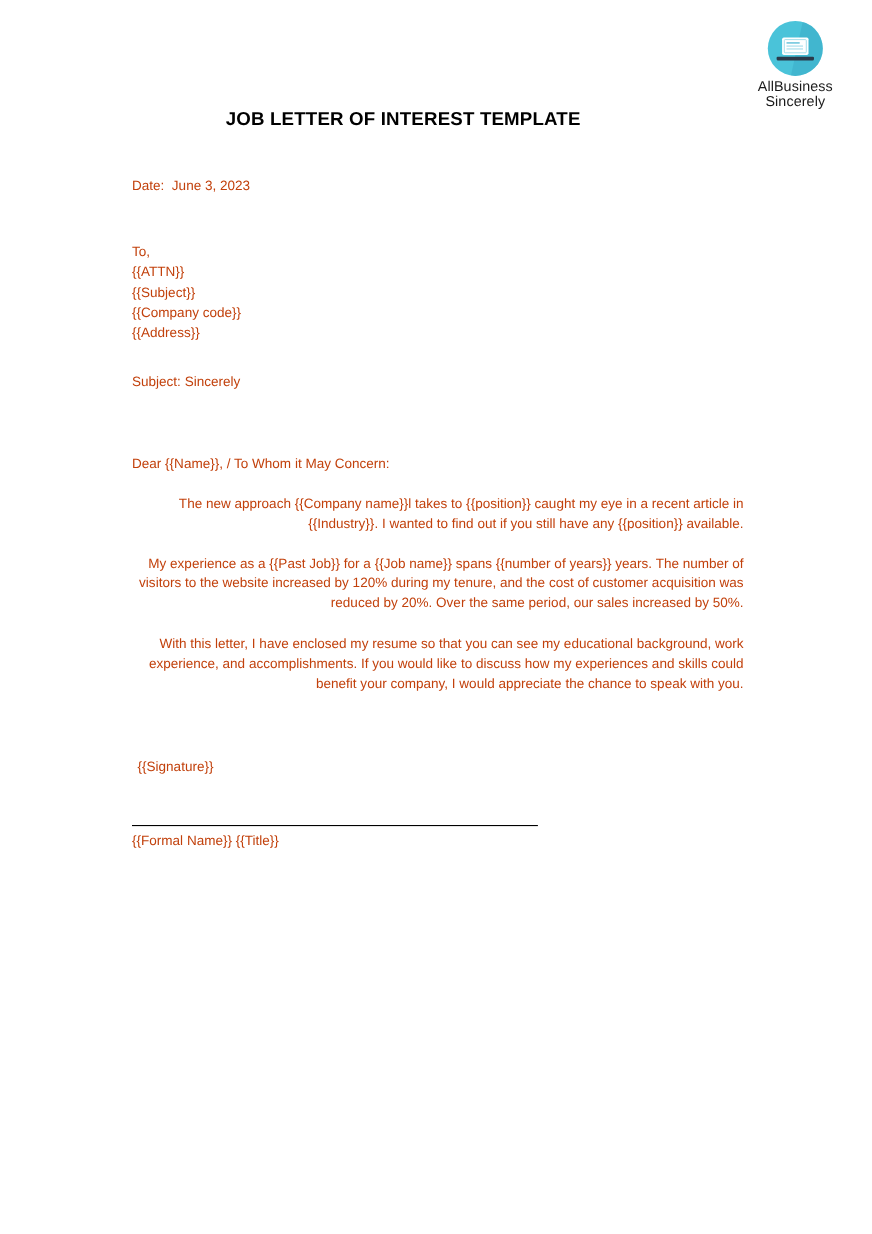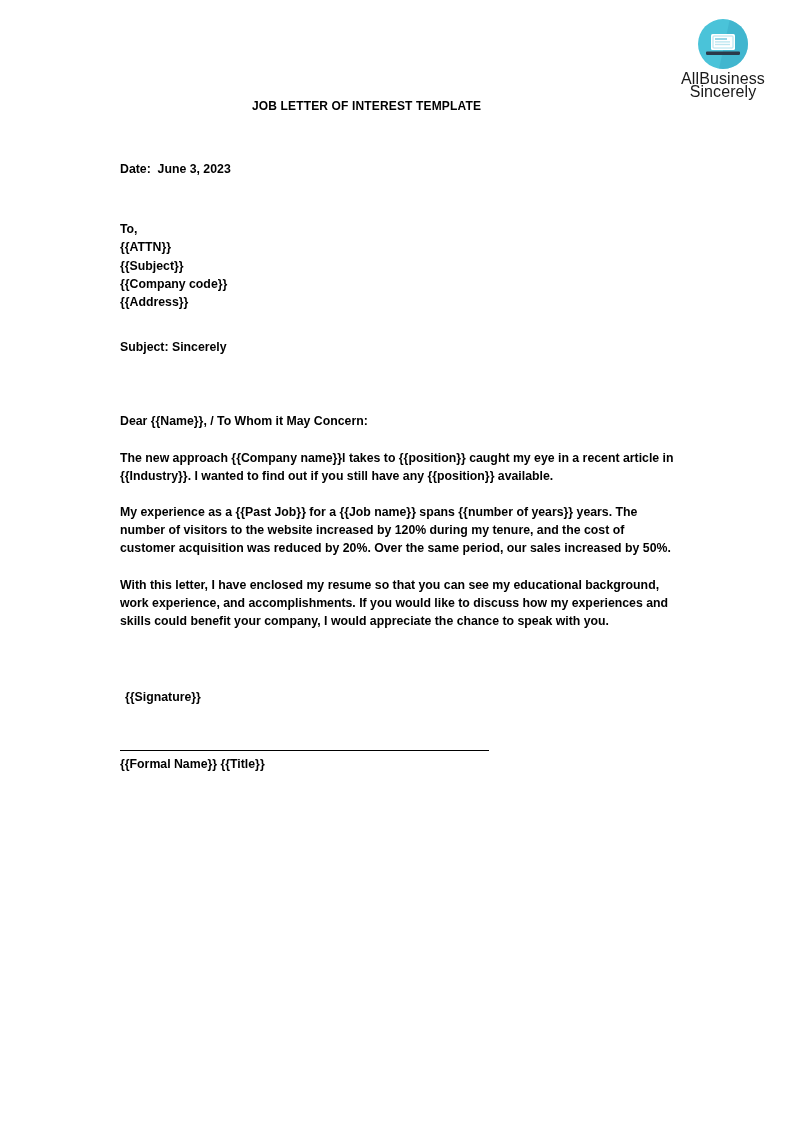--- a/index.html
+++ b/index.html
@@ -25,65 +25,64 @@
     text-align: center;
   }
   .brand-mark {
     width: 52px;
     height: 52px;
     margin: 0 auto 3px auto;
     position: relative;
   }
   .brand-mark svg { display: block; }
   .brand-text {
-    font-size: 16px;
+    font-size: 13px;
     line-height: 12.5px;
     color: #1a1a1a;
     letter-spacing: 0.1px;
     text-align: center;
   }
 
   
   .doc-title {
     position: absolute;
     top: 99px;
     left: 0;
     width: 733px;
     text-align: center;
-    font-size: 12px;
+    font-size: 17px;
     font-weight: bold;
     letter-spacing: 0.15px;
     color: #000000;
   }
 
   
   .letter {
     position: absolute;
     left: 120px;
     top: 160px;
     width: 556px;
     font-size: 12.3px;
     line-height: 18.2px;
-    color: #000000;
-    font-weight: bold;
+    color: #c2410c;
   }
   .line { white-space: pre; }
 
   .date-line { margin: 0 0 42px 0; }
 
   .address-block { margin: 0 0 27px 0; }
   .address-block .line { display: block; }
 
   .subject-line { margin: 0 0 56px 0; }
 
   .salutation { margin: 0 0 18px 0; }
 
   .para {
     margin: 16px 0 18px 0;
-    text-align: left;
+    text-align: right;
   }
   .para:last-child { margin-bottom: 0; }
 
   .closing { margin: 54px 0 0 0; }
 
   .signature-field { margin: 58px 0 0 5px; }
 
   .sign-rule {
     margin: 44px 0 0 0;
     width: 369px;

